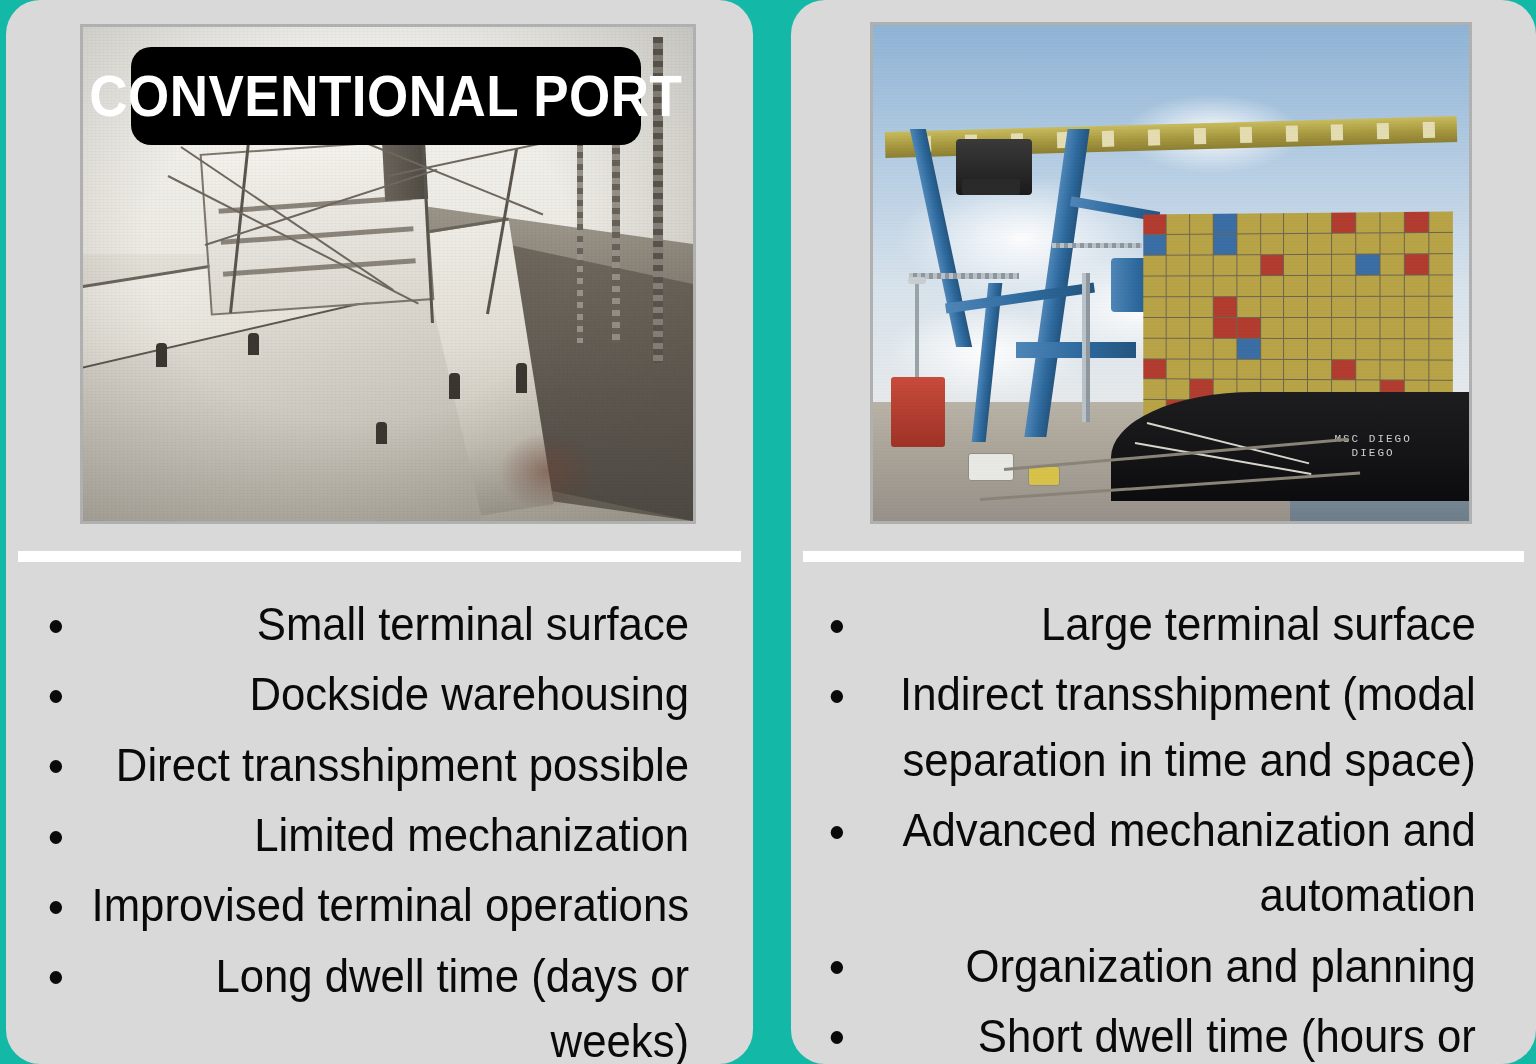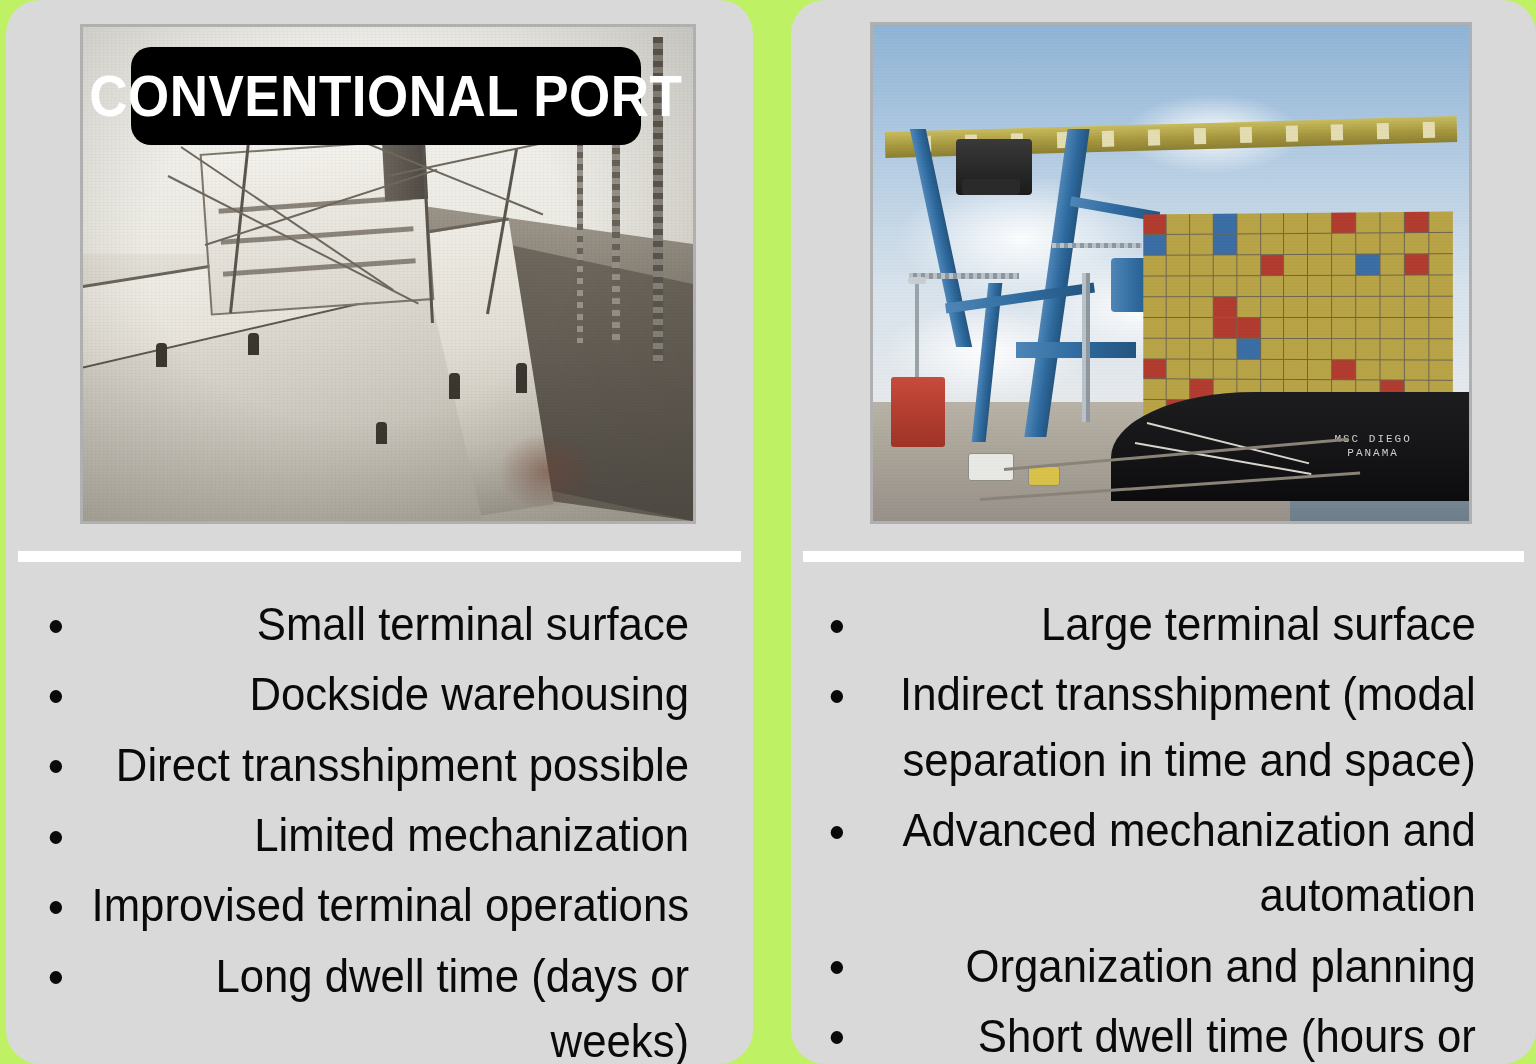--- a/index.html
+++ b/index.html
@@ -5,21 +5,21 @@
 <style>
   html, body {
     margin: 0;
     padding: 0;
     background: #ffffff;
   }
   #stage {
     position: relative;
     width: 1536px;
     height: 1064px;
-    background: #bef264;
+    background: #14b8a6;
     overflow: hidden;
     font-family: "Liberation Sans", "DejaVu Sans", sans-serif;
   }
 
   .panel {
     position: absolute;
     top: 0;
     height: 1064px;
     background: #d9d9d9;
     border-radius: 34px;
@@ -518,21 +518,21 @@
               <span style="background:#b8a347"></span>
               <span style="background:#b8a347"></span>
               <span style="background:#b8a347"></span>
               <span style="background:#b8a347"></span>
               <span style="background:#b8a347"></span>
           </div>
 
           <div class="ship">
             <div class="name">
               <span>MSC DIEGO</span><br>
-              <span>PANAMA</span>
+              <span>DIEGO</span>
             </div>
           </div>
           <div class="bow-line" style="left:46%; top:80%; width:28%; transform:rotate(14deg);"></div>
           <div class="bow-line" style="left:44%; top:84%; width:30%; transform:rotate(10deg);"></div>
 
           <div class="redbox"></div>
           <div class="truck" style="left:16%; bottom:8%; width:44px; height:26px;"></div>
           <div class="truck" style="left:26%; bottom:7%; width:30px; height:18px; background:#d8c24a;"></div>
           <div class="rail" style="left:18%; bottom:4%;  width:64%; transform:rotate(-4deg);"></div>
           <div class="rail" style="left:22%; bottom:10%; width:58%; transform:rotate(-5deg);"></div>

